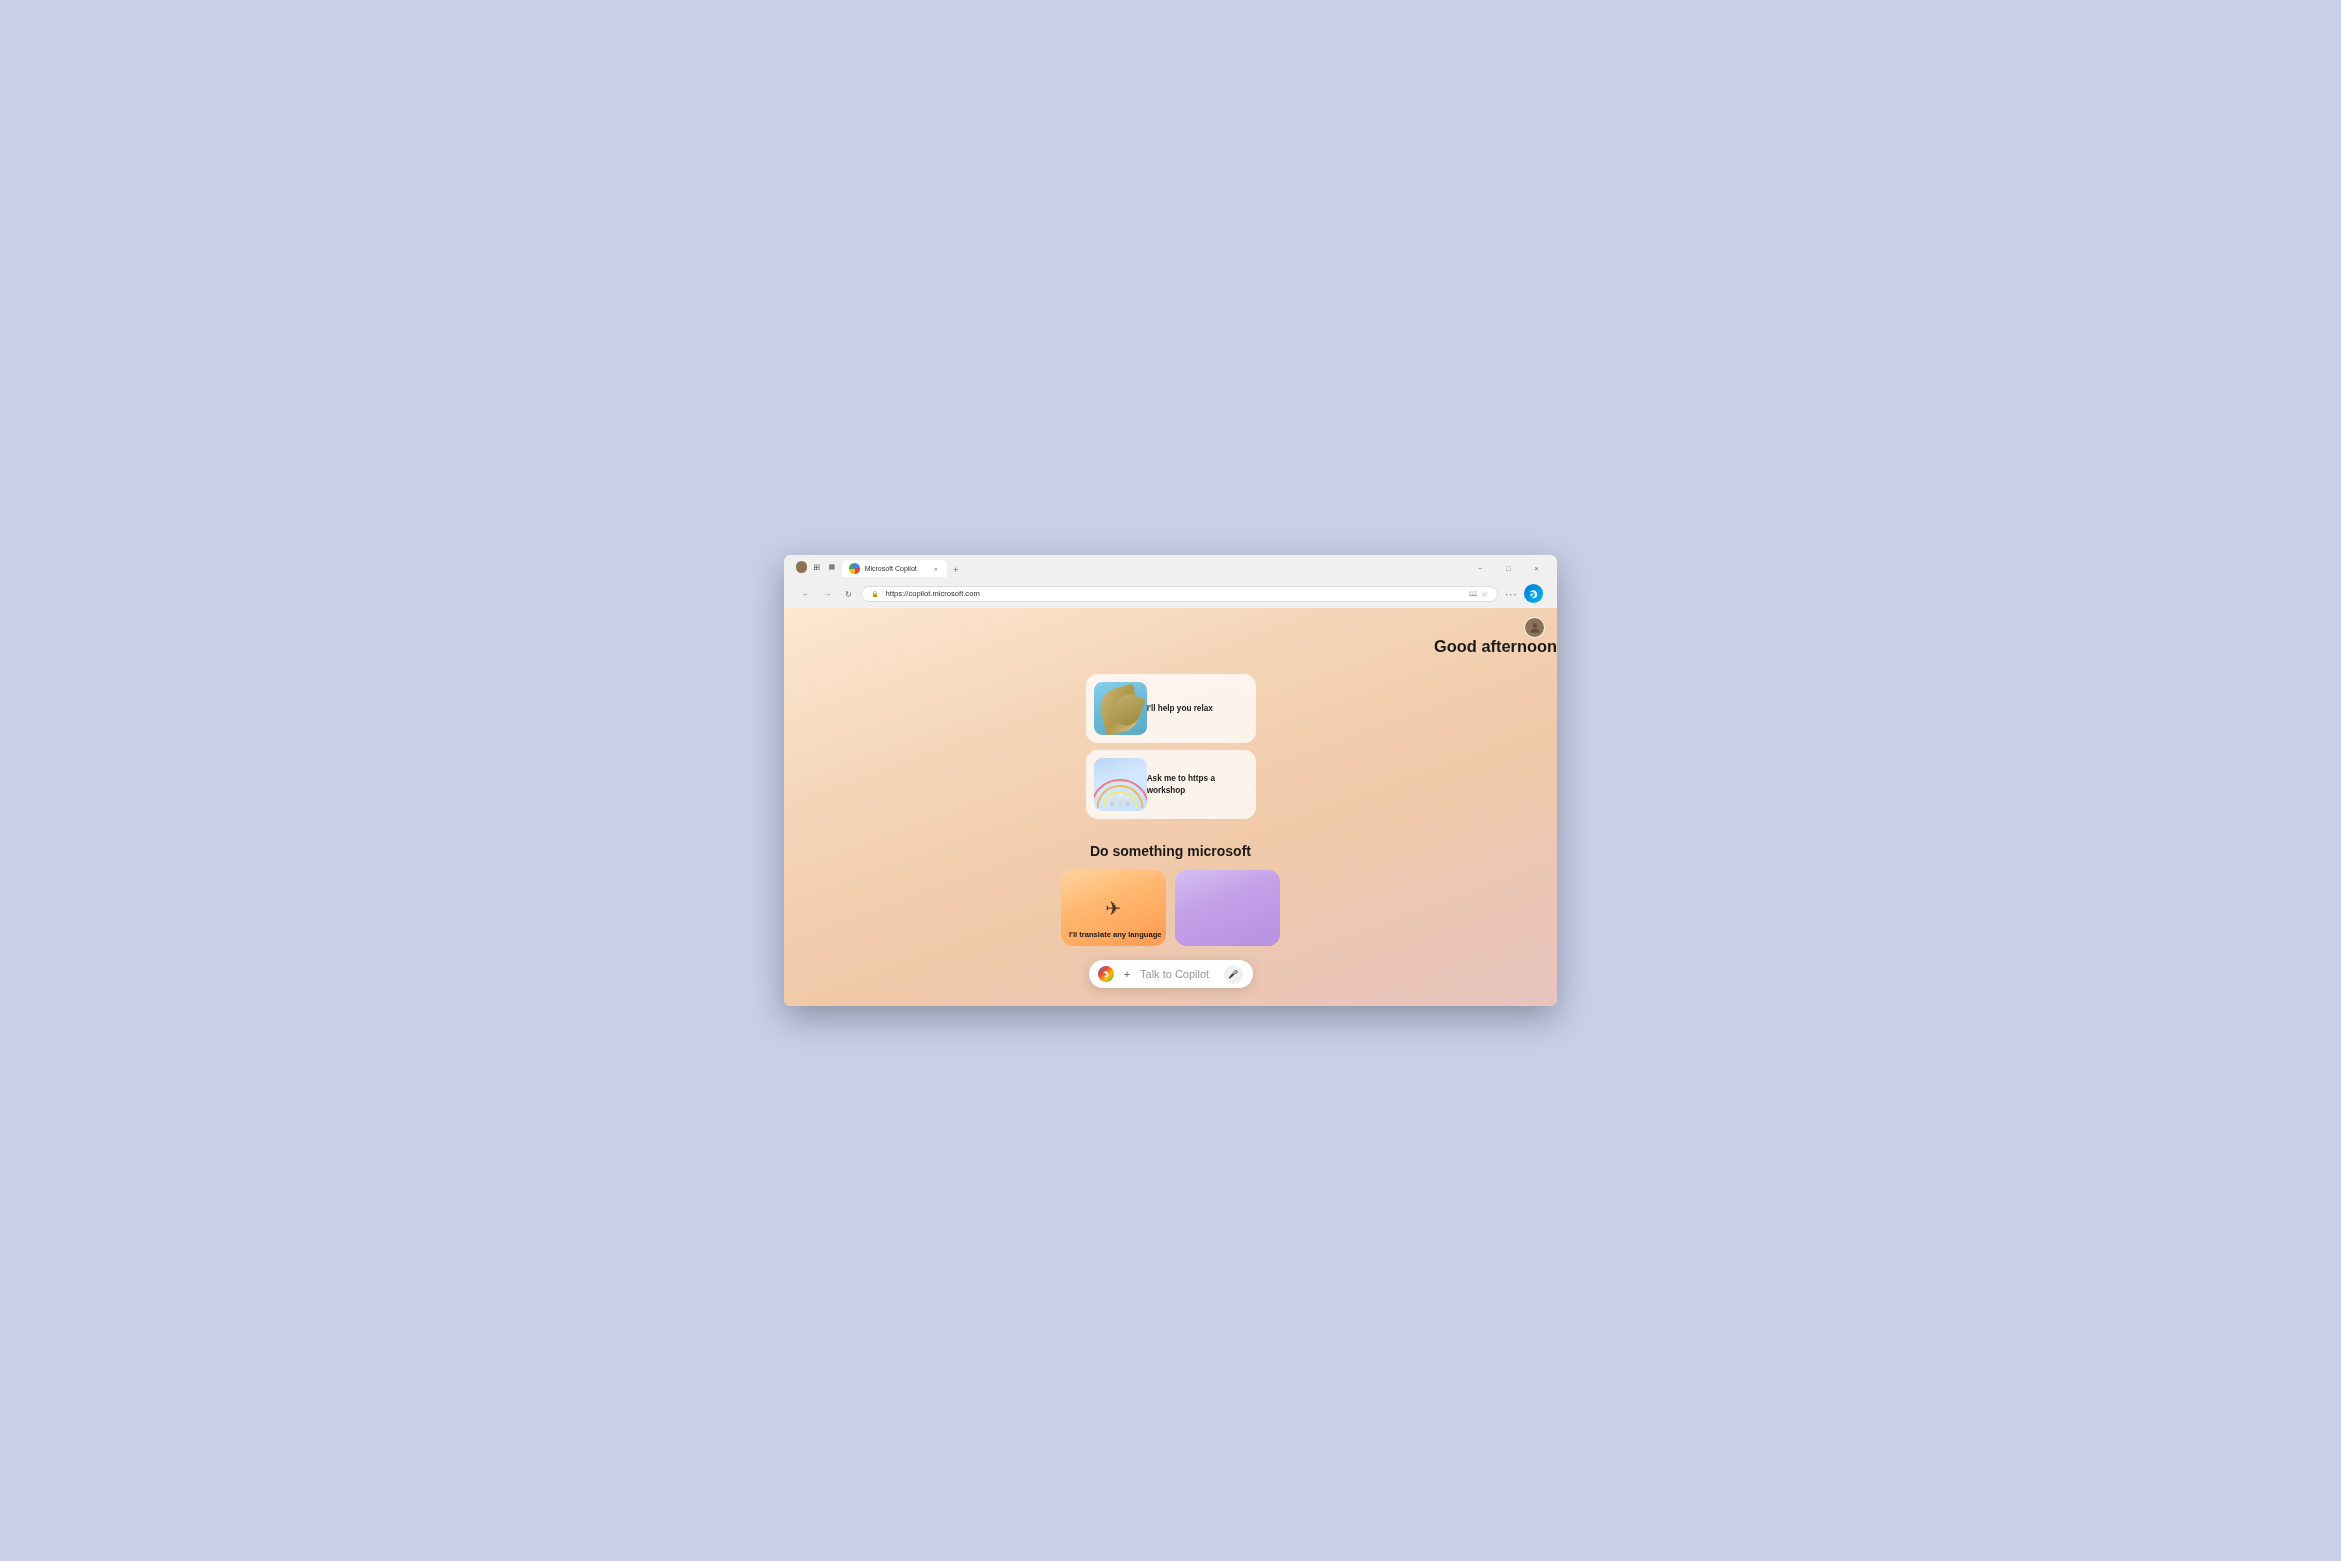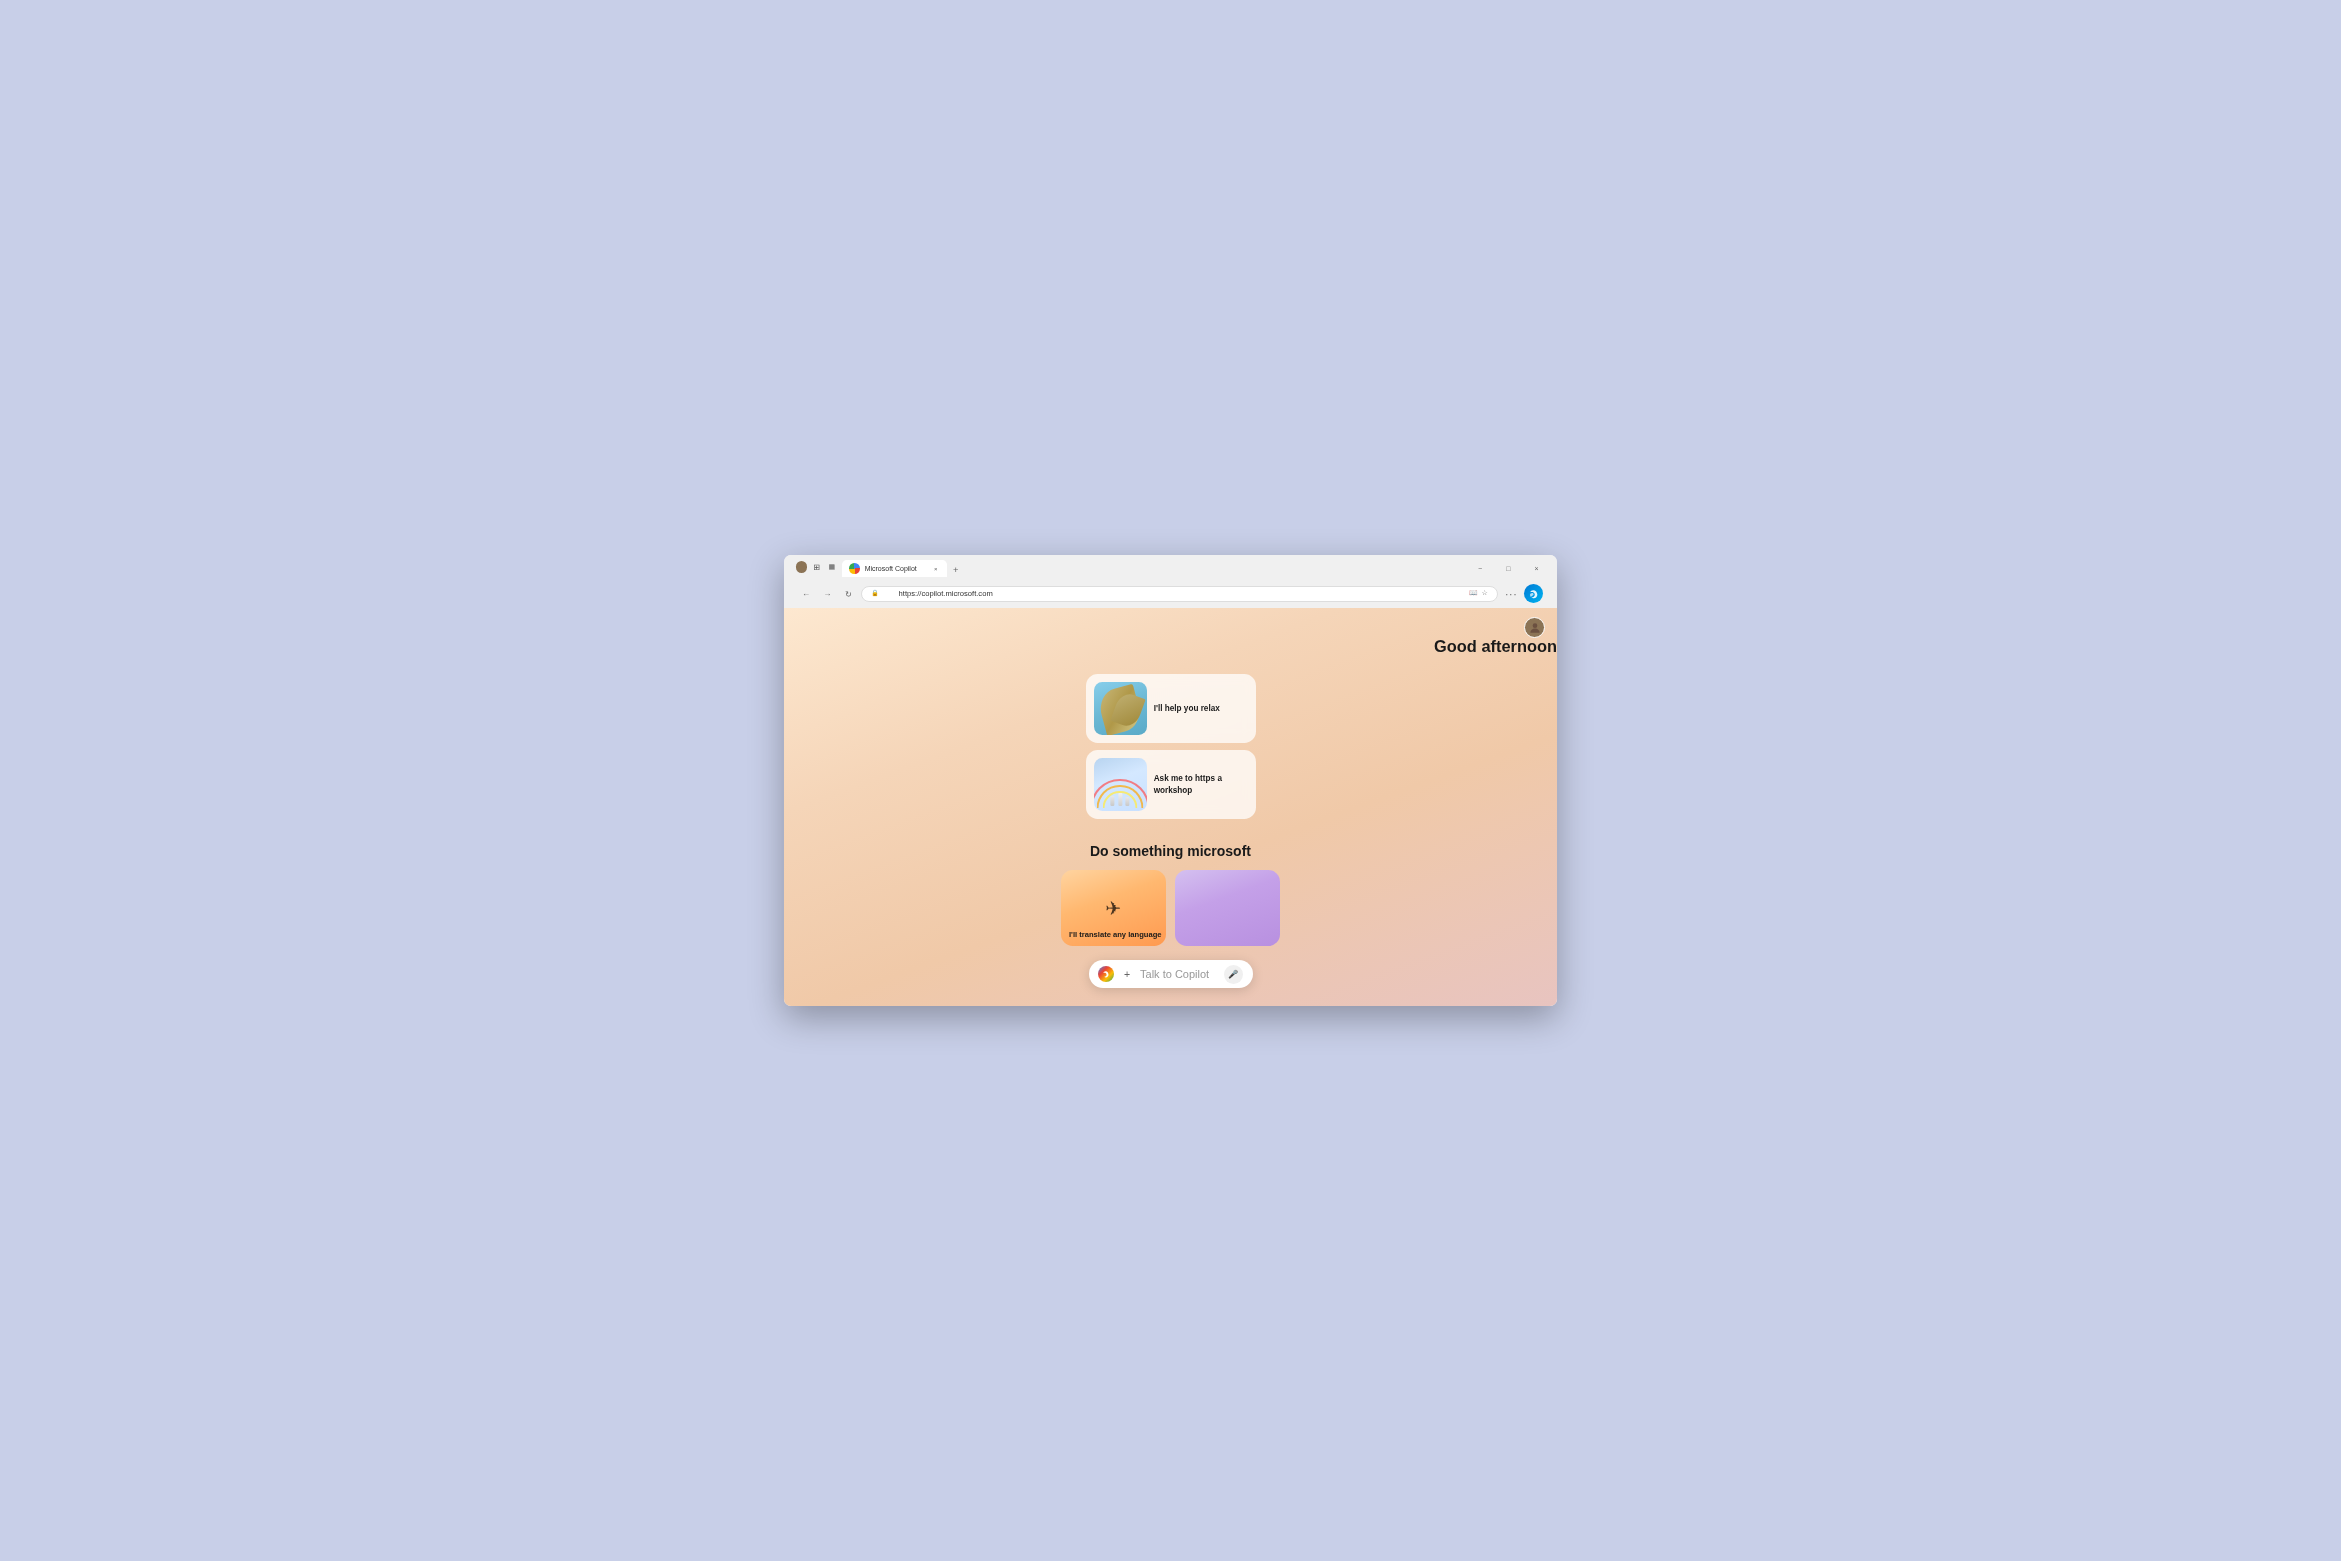--- a/index.html
+++ b/index.html
@@ -95,22 +95,22 @@
 
     .address-bar {
       flex: 1;
       background: white;
       border: 0.6px solid #ddd;
       border-radius: 11.7px;
       padding: 2.3px 9.4px;
       font-size: 7.6px;
       color: #333;
       display: flex;
-      align-items: flex-start;
-      gap: 19px;
+      align-items: center;
+      gap: 6px;
     }
 
     .address-bar-icons {
       display: flex;
       align-items: center;
       gap: 3.5px;
       margin-left: auto;
     }
 
     .browser-action-btn {
@@ -252,21 +252,21 @@
       flex-direction: column;
       gap: 7px;
     }
 
     .card-small {
       background: rgba(255, 255, 255, 0.75);
       border-radius: 11.7px;
       width: 170px;
       display: flex;
       align-items: center;
-      gap: 7px;
+      gap: 0;
       padding: 8.2px;
       backdrop-filter: blur(5.9px);
     }
 
     .card-small-image {
       width: 53px;
       height: 53px;
       border-radius: 8.2px;
       flex-shrink: 0;
       overflow: hidden;

